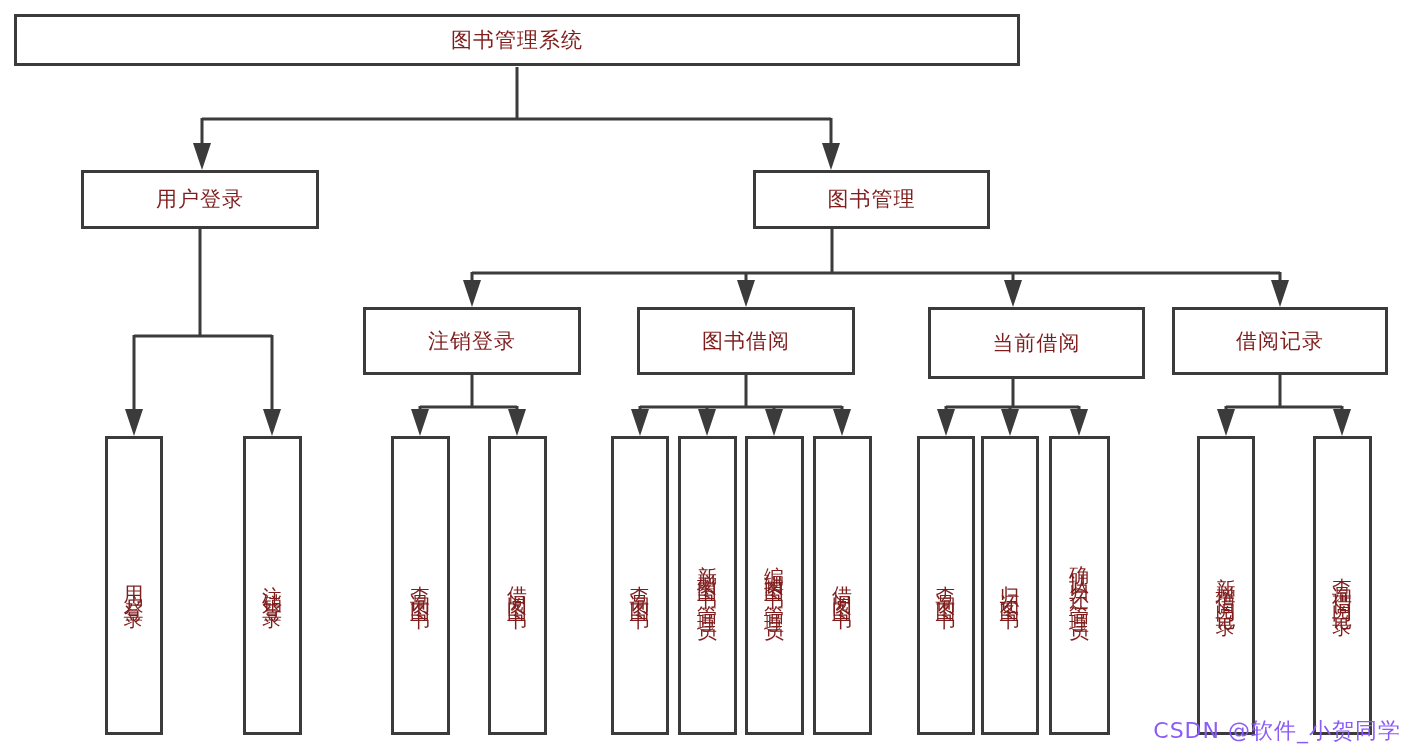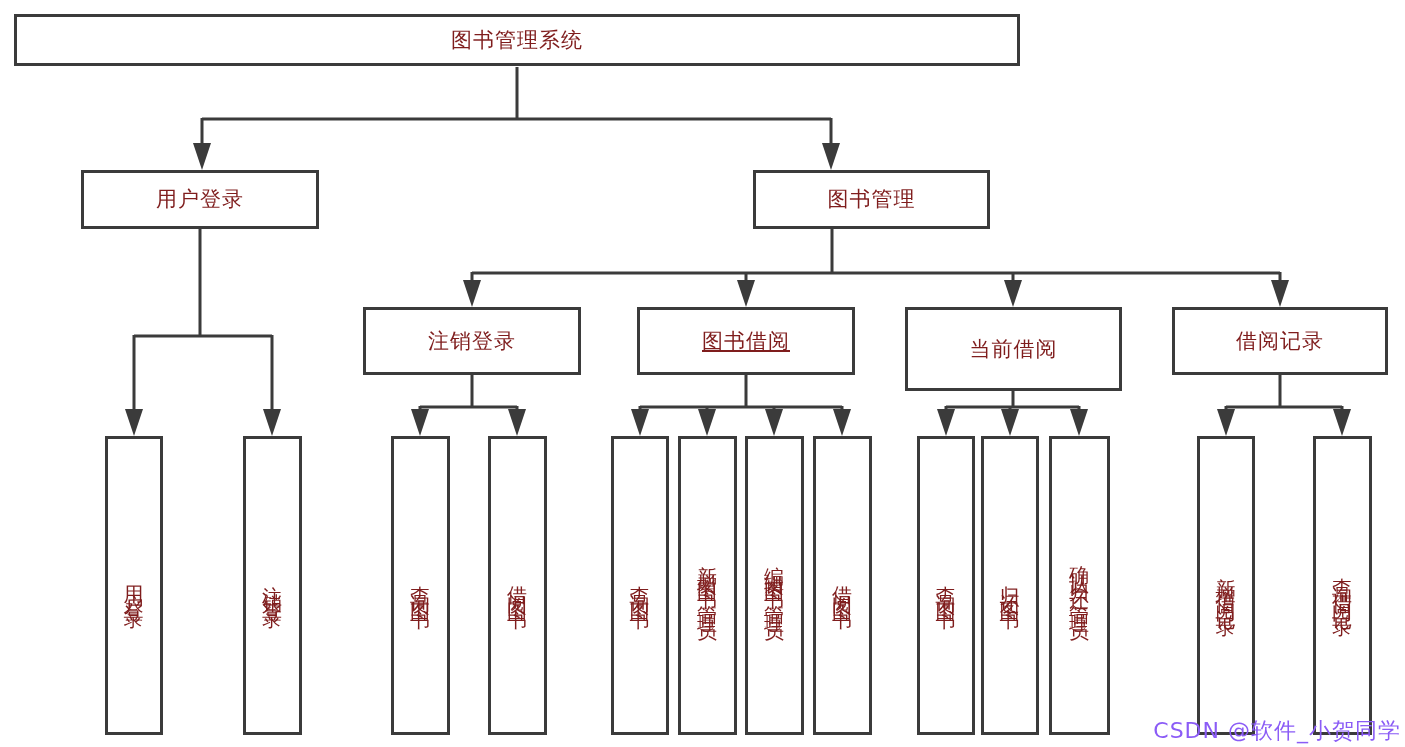--- a/index.html
+++ b/index.html
@@ -80,24 +80,24 @@
   <div class="box" style="left:81px;top:170px;width:238px;height:59px;">
     <span class="hlabel">用户登录</span>
   </div>
   <div class="box" style="left:713px;top:170px;width:237px;height:59px;margin-left:40px;">
     <span class="hlabel">图书管理</span>
   </div>
 
   <div class="box" style="left:363px;top:307px;width:218px;height:68px;">
     <span class="hlabel">注销登录</span>
   </div>
-  <div class="box" style="left:637px;top:307px;width:218px;height:68px;text-decoration:underline;">
+  <div class="box" style="left:637px;top:307px;width:218px;height:68px;">
     <span class="hlabel">图书借阅</span>
   </div>
-  <div class="box" style="left:905px;top:307px;width:217px;height:84px;">
+  <div class="box" style="left:928px;top:307px;width:217px;height:72px;">
     <span class="hlabel">当前借阅</span>
   </div>
   <div class="box" style="left:1172px;top:307px;width:216px;height:68px;">
     <span class="hlabel">借阅记录</span>
   </div>
 
   <div class="box vbox" style="left:105px;top:436px;width:58px;height:299px;">
     <span class="vlabel">用户登录</span>
   </div>
   <div class="box vbox" style="left:243px;top:436px;width:59px;height:299px;">

